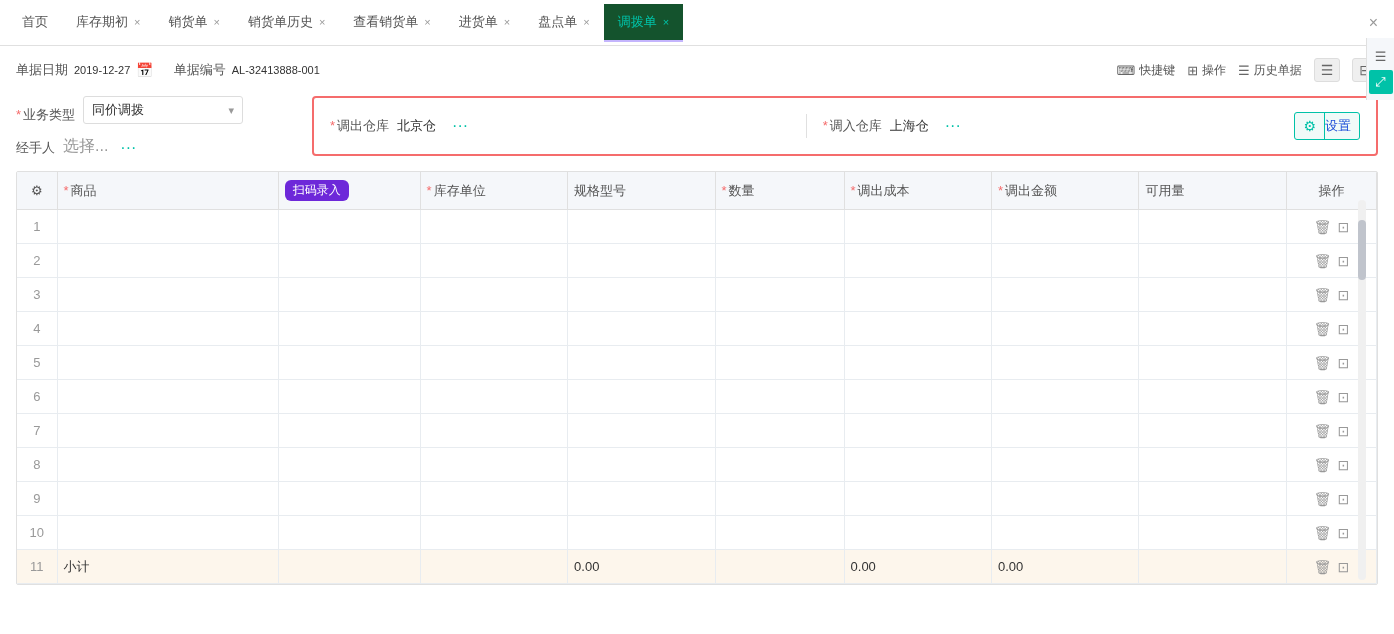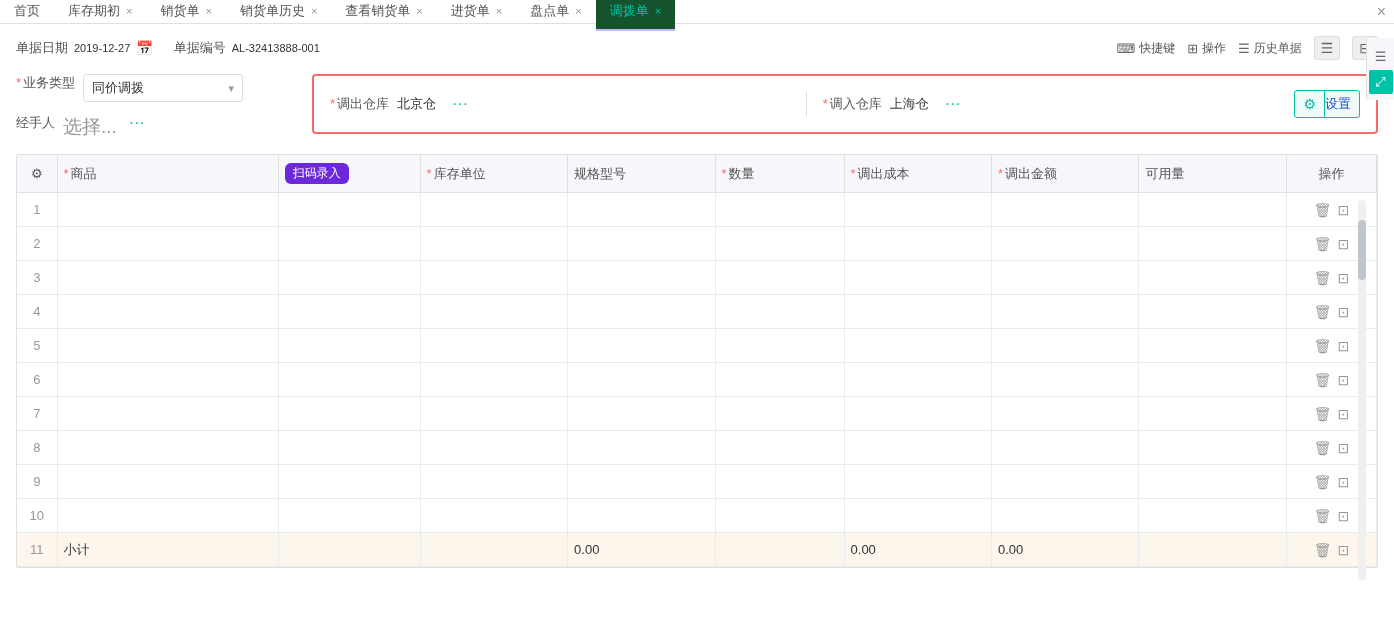--- a/index.html
+++ b/index.html
@@ -3,22 +3,22 @@
   <meta charset="utf-8">
   <style>
     * { box-sizing: border-box; margin: 0; padding: 0; }
     body { font-family: 'Microsoft YaHei', Arial, sans-serif; font-size: 13px; color: #333; background: #fff; overflow: hidden; }
 
     
     .tab-bar {
       display: flex; align-items: center;
       border-bottom: 1px solid #e0e0e0;
       background: #fff;
-      height: 24px;
-      padding: 0 0;
+      height: 46px;
+      padding: 0 8px;
       position: relative;
     }
     .tab-item {
       display: flex; align-items: center;
       padding: 0 14px;
       height: 38px;
       cursor: pointer;
       font-size: 13px;
       color: #555;
       border-bottom: 2px solid transparent;
@@ -91,40 +91,40 @@
       display: flex;
       align-items: flex-start;
       margin-bottom: 14px;
       gap: 16px;
     }
     .form-left {
       display: flex; flex-direction: column; gap: 12px;
       min-width: 280px;
     }
     .form-field {
-      display: flex; align-items: flex-start; gap: 8px;
+      display: flex; align-items: flex-end; gap: 8px;
     }
     .form-label {
       font-size: 13px; color: #555;
       white-space: nowrap;
     }
     .required-star { color: #f56c6c; margin-right: 2px; }
     .form-select {
       display: flex; align-items: center;
       border: 1px solid #ddd;
       border-radius: 3px;
       padding: 4px 8px;
       min-width: 160px;
       cursor: pointer;
       gap: 4px;
     }
     .form-select-text { flex: 1; color: #333; }
     .form-select-arrow { color: #999; font-size: 11px; }
     .form-more { color: #00c2a8; cursor: pointer; font-size: 16px; margin-left: 4px; }
-    .form-choose { color: #999; font-size: 19px; cursor: pointer; }
+    .form-choose { color: #999; font-size: 16px; cursor: pointer; }
 
     
     .warehouse-box {
       border: 2px solid #f56c6c;
       border-radius: 4px;
       padding: 12px 16px;
       flex: 1;
       display: flex;
       align-items: center;
       gap: 0;

